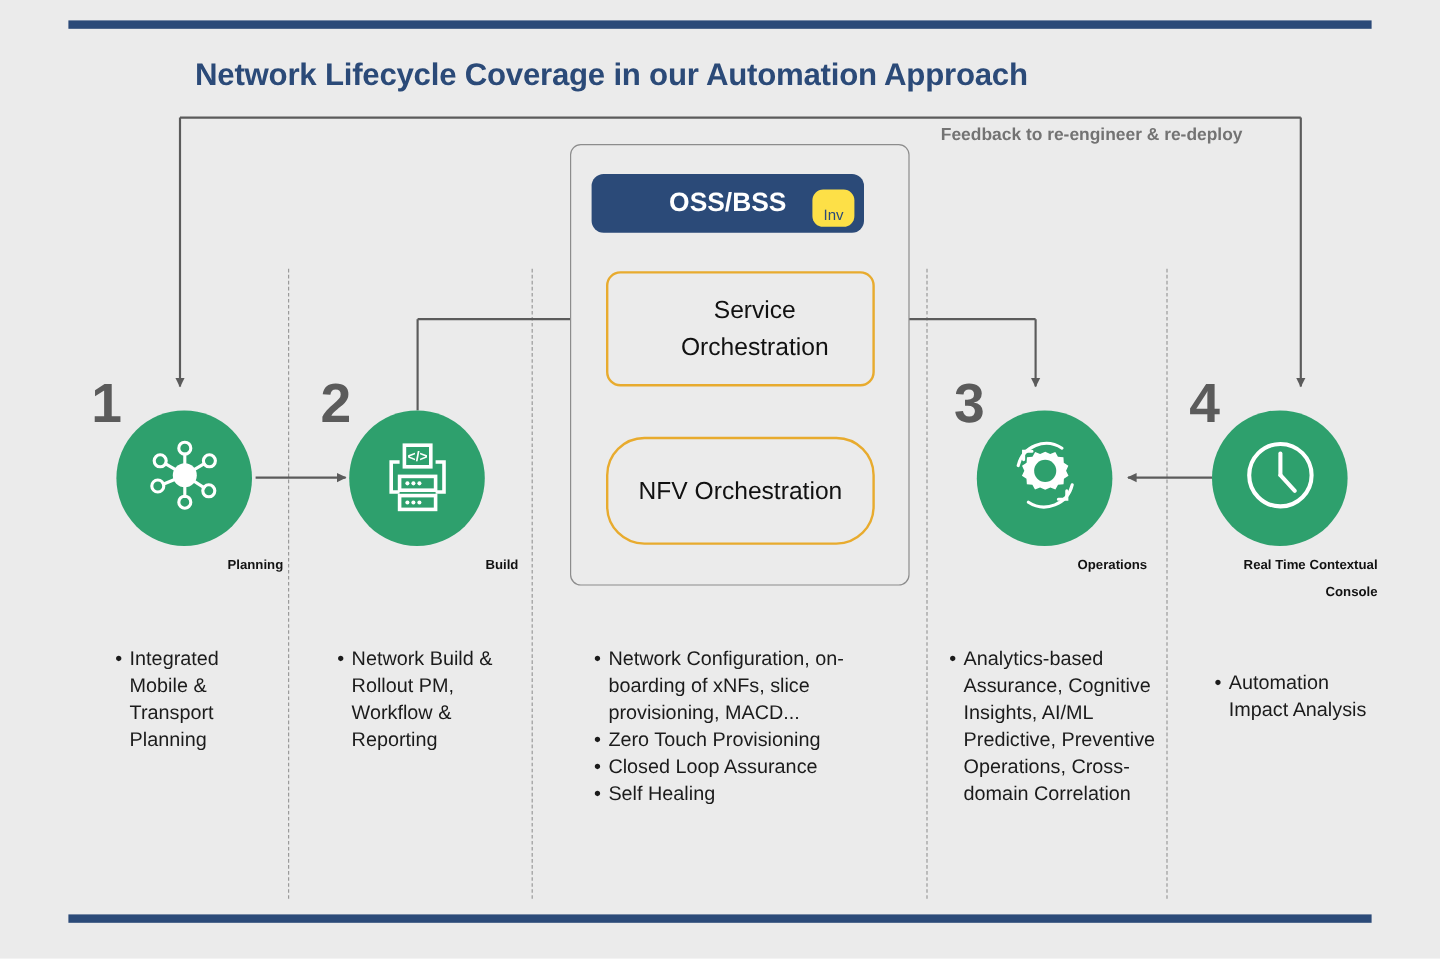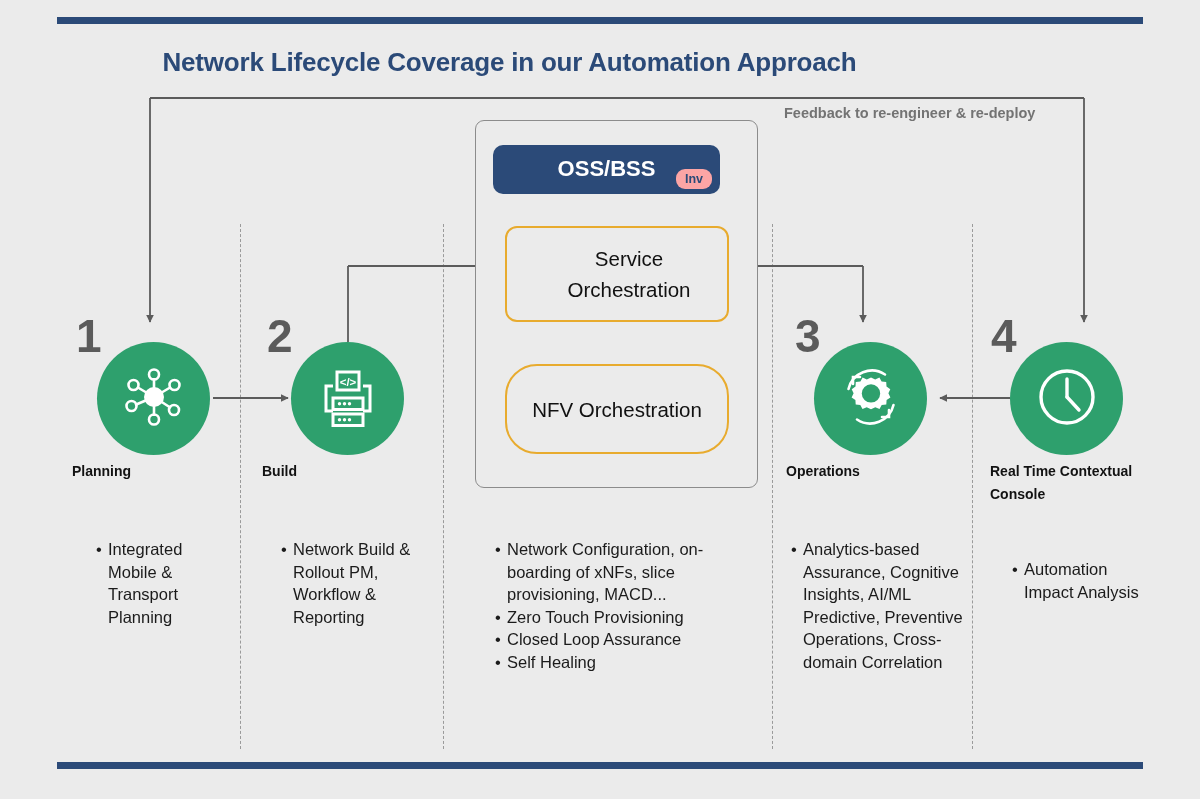--- a/index.html
+++ b/index.html
@@ -88,26 +88,26 @@
     position: absolute;
     left: 0; top: 11px; width: 227px;
     text-align: center;
     color: #ffffff;
     font-size: 22px;
     font-weight: 700;
   }
   #inv-badge {
     position: absolute;
     right: 8px; bottom: 5px;
-    background: #fca5a5;
+    background: #fde047;
     color: #2b4a78;
     font-size: 12.5px;
-    font-weight: 700;
+    font-weight: 400;
     border-radius: 9px;
-    padding: 3px 9px 2px 9px;
+    padding: 14px 9px 2px 9px;
     line-height: 15px;
   }
   .orch-box {
     position: absolute;
     left: 505px;
     width: 224px;
     border: 2px solid #e8ab2e;
     border-radius: 12px;
     background: #ebebeb;
     box-sizing: border-box;
@@ -134,22 +134,22 @@
     position: absolute;
     width: 113px; height: 113px;
     border-radius: 50%;
     background: #2ea06d;
     display: flex;
     align-items: center;
     justify-content: center;
   }
   .stage-title {
     position: absolute;
-    text-align: left;
-    font-size: 14px;
+    text-align: right;
+    font-size: 11px;
     font-weight: 700;
     color: #121212;
     line-height: 23px;
   }
 
   
   .bullets {
     position: absolute;
     font-size: 16.5px;
     color: #1b1b1b;

